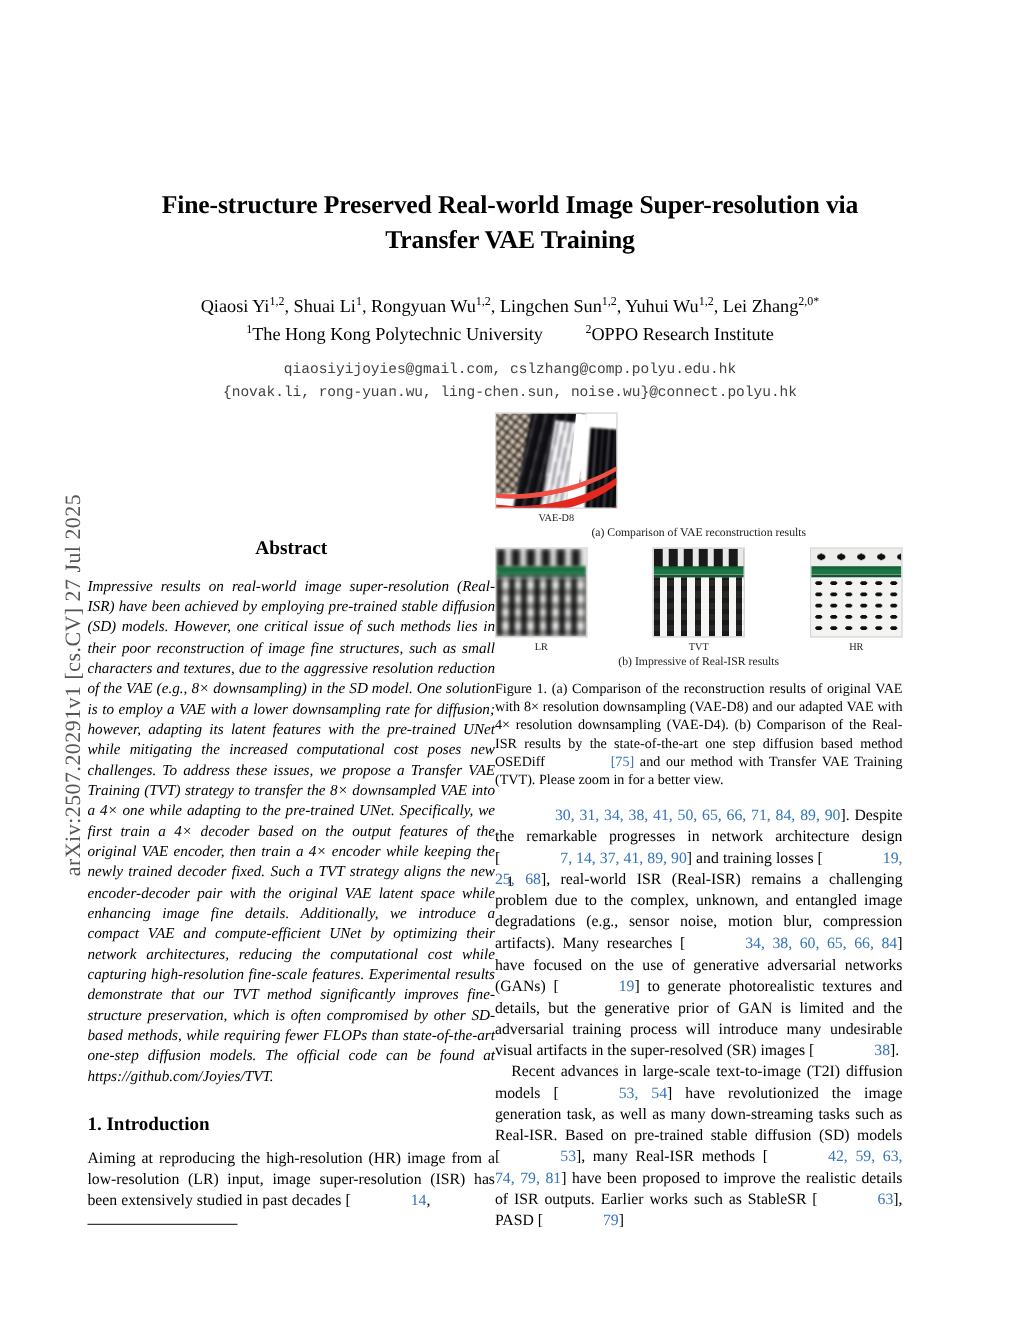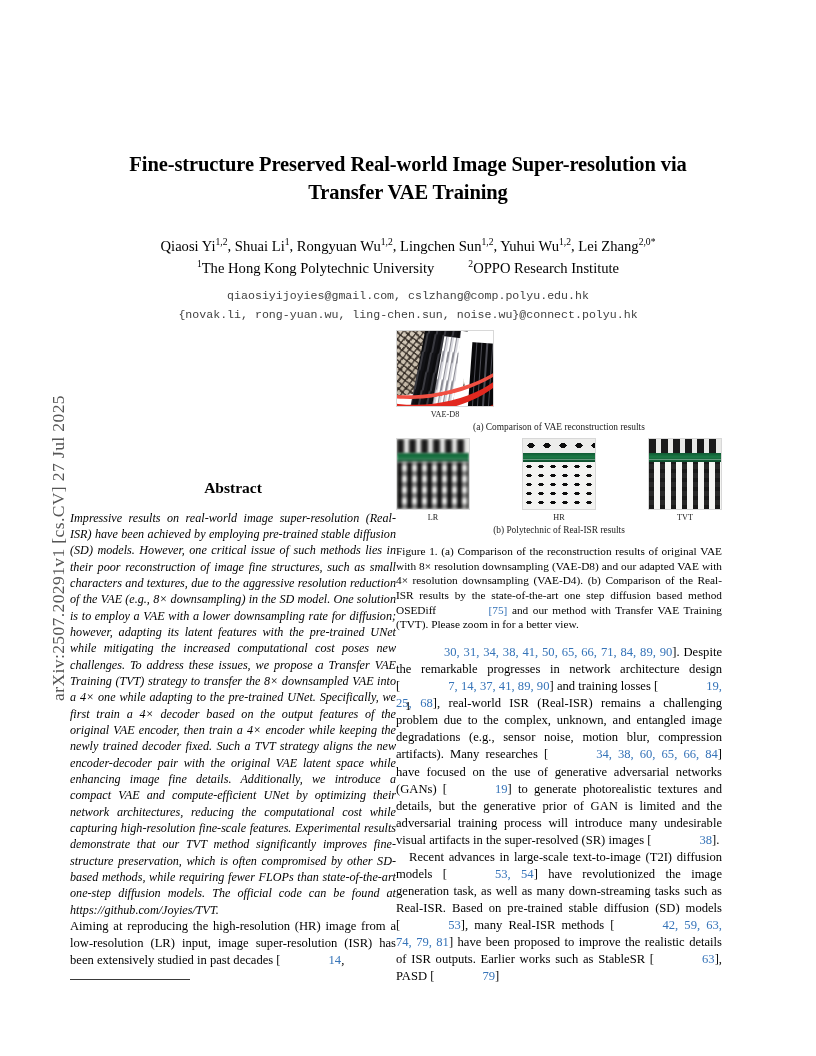--- a/index.html
+++ b/index.html
@@ -331,20 +331,21 @@
       <div>{novak.li, rong-yuan.wu, ling-chen.sun, noise.wu}@connect.polyu.hk</div>
     </div>
   </div>
 
   <div class="columns">
 
     <div class="col">
       <h2 class="abstract-head">Abstract</h2>
       <p class="abstract-body">Impressive results on real-world image super-resolution (Real-ISR) have been achieved by employing pre-trained stable diffusion (SD) models. However, one critical issue of such methods lies in their poor reconstruction of image fine structures, such as small characters and textures, due to the aggressive resolution reduction of the VAE (e.g., 8× downsampling) in the SD model. One solution is to employ a VAE with a lower downsampling rate for diffusion; however, adapting its latent features with the pre-trained UNet while mitigating the increased computational cost poses new challenges. To address these issues, we propose a Transfer VAE Training (TVT) strategy to transfer the 8× downsampled VAE into a 4× one while adapting to the pre-trained UNet. Specifically, we first train a 4× decoder based on the output features of the original VAE encoder, then train a 4× encoder while keeping the newly trained decoder fixed. Such a TVT strategy aligns the new encoder-decoder pair with the original VAE latent space while enhancing image fine details. Additionally, we introduce a compact VAE and compute-efficient UNet by optimizing their network architectures, reducing the computational cost while capturing high-resolution fine-scale features. Experimental results demonstrate that our TVT method significantly improves fine-structure preservation, which is often compromised by other SD-based methods, while requiring fewer FLOPs than state-of-the-art one-step diffusion models. The official code can be found at https://github.com/Joyies/TVT.</p>
 
+      <h2 class="section-head">1. Introduction</h2>
       <p class="body-text">Aiming at reproducing the high-resolution (HR) image from a low-resolution (LR) input, image super-resolution (ISR) has been extensively studied in past decades [<span class="cite">14</span>,</p>
 
       <div class="footnote-rule"></div>
     </div>
 
     <div class="col">
 
       <div class="figure">
 
         <div class="fig-row">
@@ -378,42 +379,42 @@
                   <div class="green"></div>
                   <div class="body"></div>
                 </div>
             </div>
             <div class="panel-label">LR</div>
           </div>
 
 
           <div class="panel">
             <div class="panel-img" style="width:72px;height:70px;">
+              <div class="perf tvt">
+                  <div class="top-band"></div>
+                  <div class="green"></div>
+                  <div class="body"></div>
+                </div>
+            </div>
+            <div class="panel-label">TVT</div>
+          </div>
+
+          <div class="panel">
+            <div class="panel-img" style="width:72px;height:70px;">
               <div class="perf hr">
                   <div class="top-band"></div>
                   <div class="green"></div>
                   <div class="body"></div>
                 </div>
             </div>
             <div class="panel-label">HR</div>
           </div>
-
-          <div class="panel">
-            <div class="panel-img" style="width:72px;height:70px;">
-              <div class="perf tvt">
-                  <div class="top-band"></div>
-                  <div class="green"></div>
-                  <div class="body"></div>
-                </div>
-            </div>
-            <div class="panel-label">TVT</div>
-          </div>
         </div>
 
-        <div class="subcap">(b) Polytechnic of Real-ISR results</div>
+        <div class="subcap">(b) Impressive of Real-ISR results</div>
 
         <div class="fig-caption"><span>Figure 1.</span><span> (a) Comparison of the reconstruction results of original VAE with 8× resolution downsampling (VAE-D8) and our adapted VAE with 4× resolution downsampling (VAE-D4). (b) Comparison of the Real-ISR results by the state-of-the-art one step diffusion based method OSEDiff </span><span class="cite">[75]</span><span> and our method with Transfer VAE Training (TVT). Please zoom in for a better view.</span></div>
       </div>
 
       <p class="body-text" style="margin-top:12px;"><span class="cite">30, 31, 34, 38, 41, 50, 65, 66, 71, 84, 89, 90</span><span>]. Despite the remarkable progresses in network architecture design [</span><span class="cite">7, 14, 37, 41, 89, 90</span><span>] and training losses [</span><span class="cite">19, 25, 68</span><span>], real-world ISR (Real-ISR) remains a challenging problem due to the complex, unknown, and entangled image degradations (e.g., sensor noise, motion blur, compression artifacts). Many researches [</span><span class="cite">34, 38, 60, 65, 66, 84</span><span>] have focused on the use of generative adversarial networks (GANs) [</span><span class="cite">19</span><span>] to generate photorealistic textures and details, but the generative prior of GAN is limited and the adversarial training process will introduce many undesirable visual artifacts in the super-resolved (SR) images [</span><span class="cite">38</span><span>].</span></p>
 
       <p class="body-text indent"><span>Recent advances in large-scale text-to-image (T2I) diffusion models [</span><span class="cite">53, 54</span><span>] have revolutionized the image generation task, as well as many down-streaming tasks such as Real-ISR. Based on pre-trained stable diffusion (SD) models [</span><span class="cite">53</span><span>], many Real-ISR methods [</span><span class="cite">42, 59, 63, 74, 79, 81</span><span>] have been proposed to improve the realistic details of ISR outputs. Earlier works such as StableSR [</span><span class="cite">63</span><span>], PASD [</span><span class="cite">79</span><span>]</span></p>
 
     </div>
   </div>

